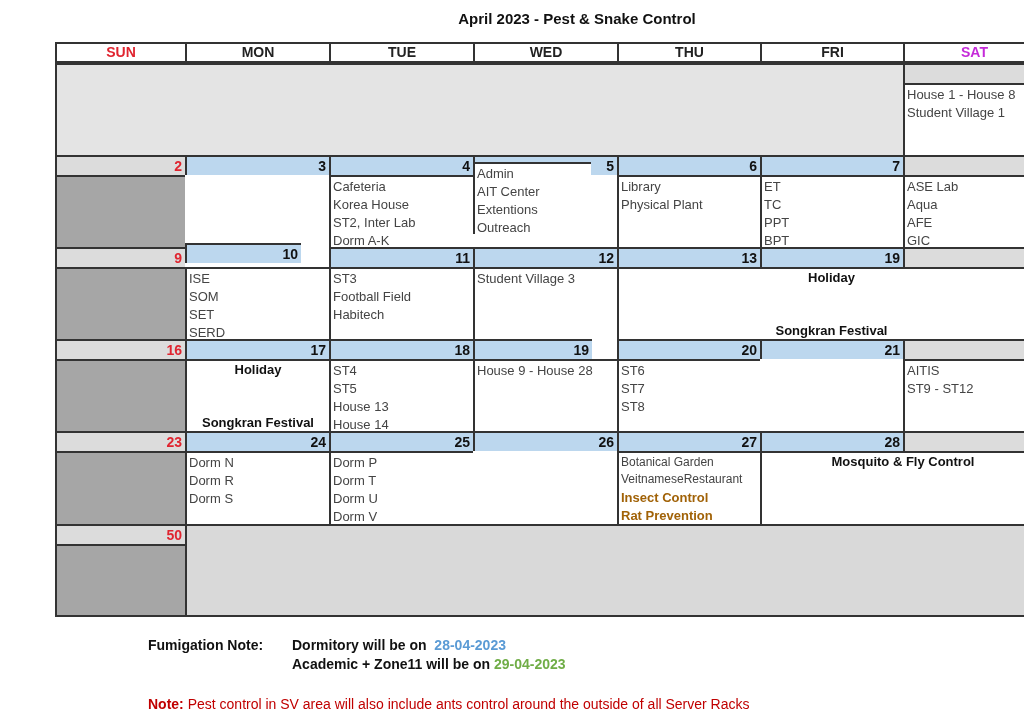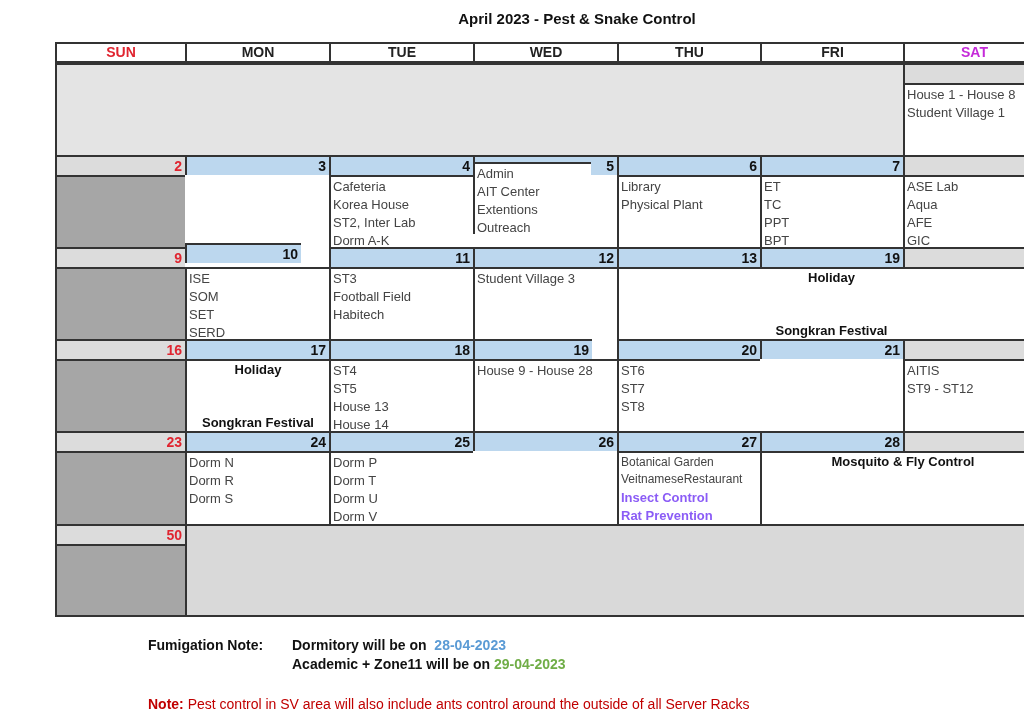--- a/index.html
+++ b/index.html
@@ -17,21 +17,21 @@
   .band.wk { background: #bcd7ee; }
   .band.we { background: #dcdcdc; }
   .band.last { border-right: 2px solid #333; }
   .sun { color: #e0242f; }
   .sat { color: #c52ad9; }
   .content { border-left: 2px solid #333; border-top: 2px solid #333; background: #fff;
              font-size: 13px; line-height: 18px; color: #444; padding: 1px 12px 0 2px; }
   .content.last { border-right: 2px solid #333; }
   .content.sunblock { background: #a6a6a6; }
   .content div { white-space: nowrap; }
-  .bold { font-weight: bold; color: #8b5cf6; }
+  .bold { font-weight: bold; color: #a16207; }
   .center { display: flex; flex-direction: column; align-items: center; justify-content: space-between;
             text-align: center; padding: 0; }
   .center div { font-weight: bold; color: #111; }
   .empty-top { left: 0; top: 21px; width: 848px; height: 92px; background: #e4e4e4;
                border-left: 2px solid #333; border-top: 2px solid #333; }
   .empty-bottom { background: #d9d9d9; border-left: 2px solid #333; border-top: 2px solid #333;
                   border-right: 2px solid #333; border-bottom: 2px solid #333; }
   .bottomline { border-bottom: 2px solid #333; }
   .notes { position: absolute; left: 148px; top: 637px; font-size: 14px; font-weight: bold; color: #111; }
   .notes .lbl { position: absolute; left: 0; top: 0; white-space: nowrap; }

